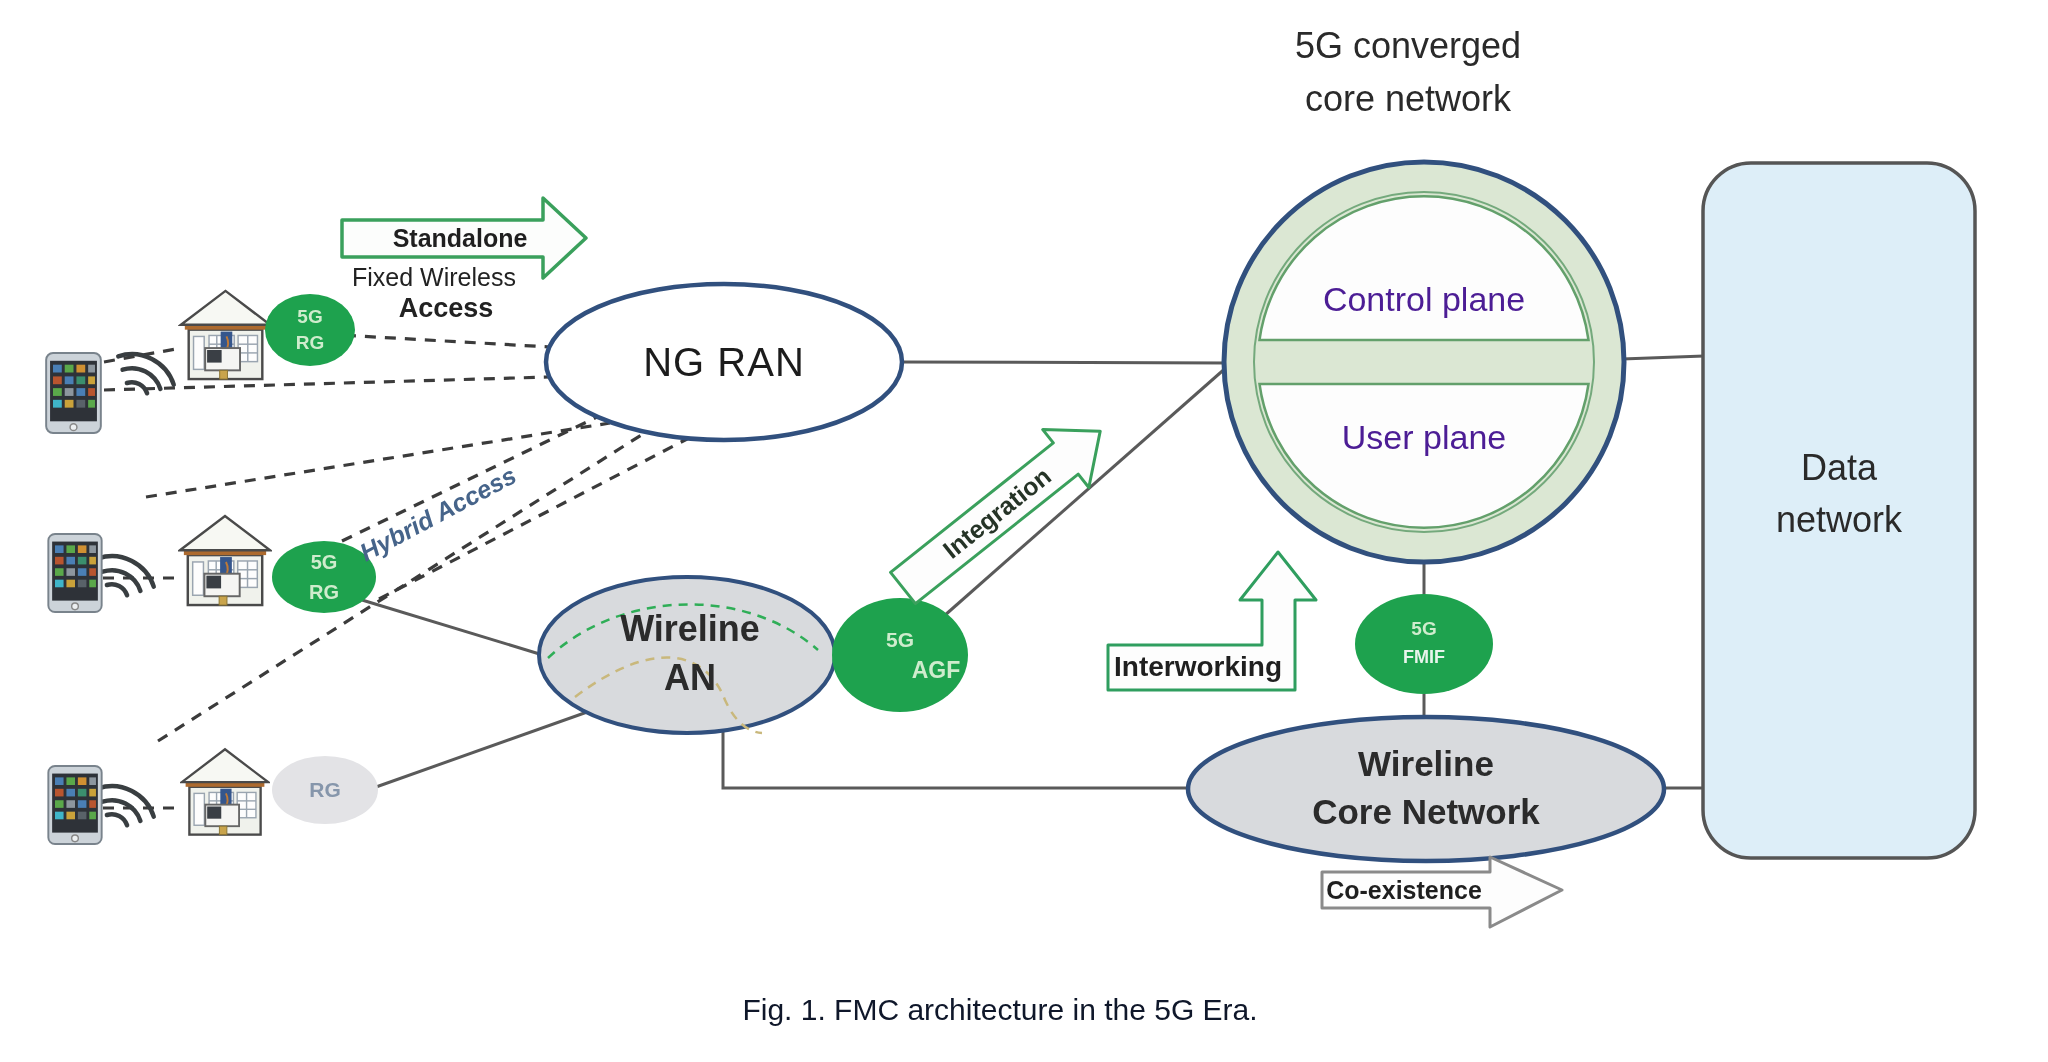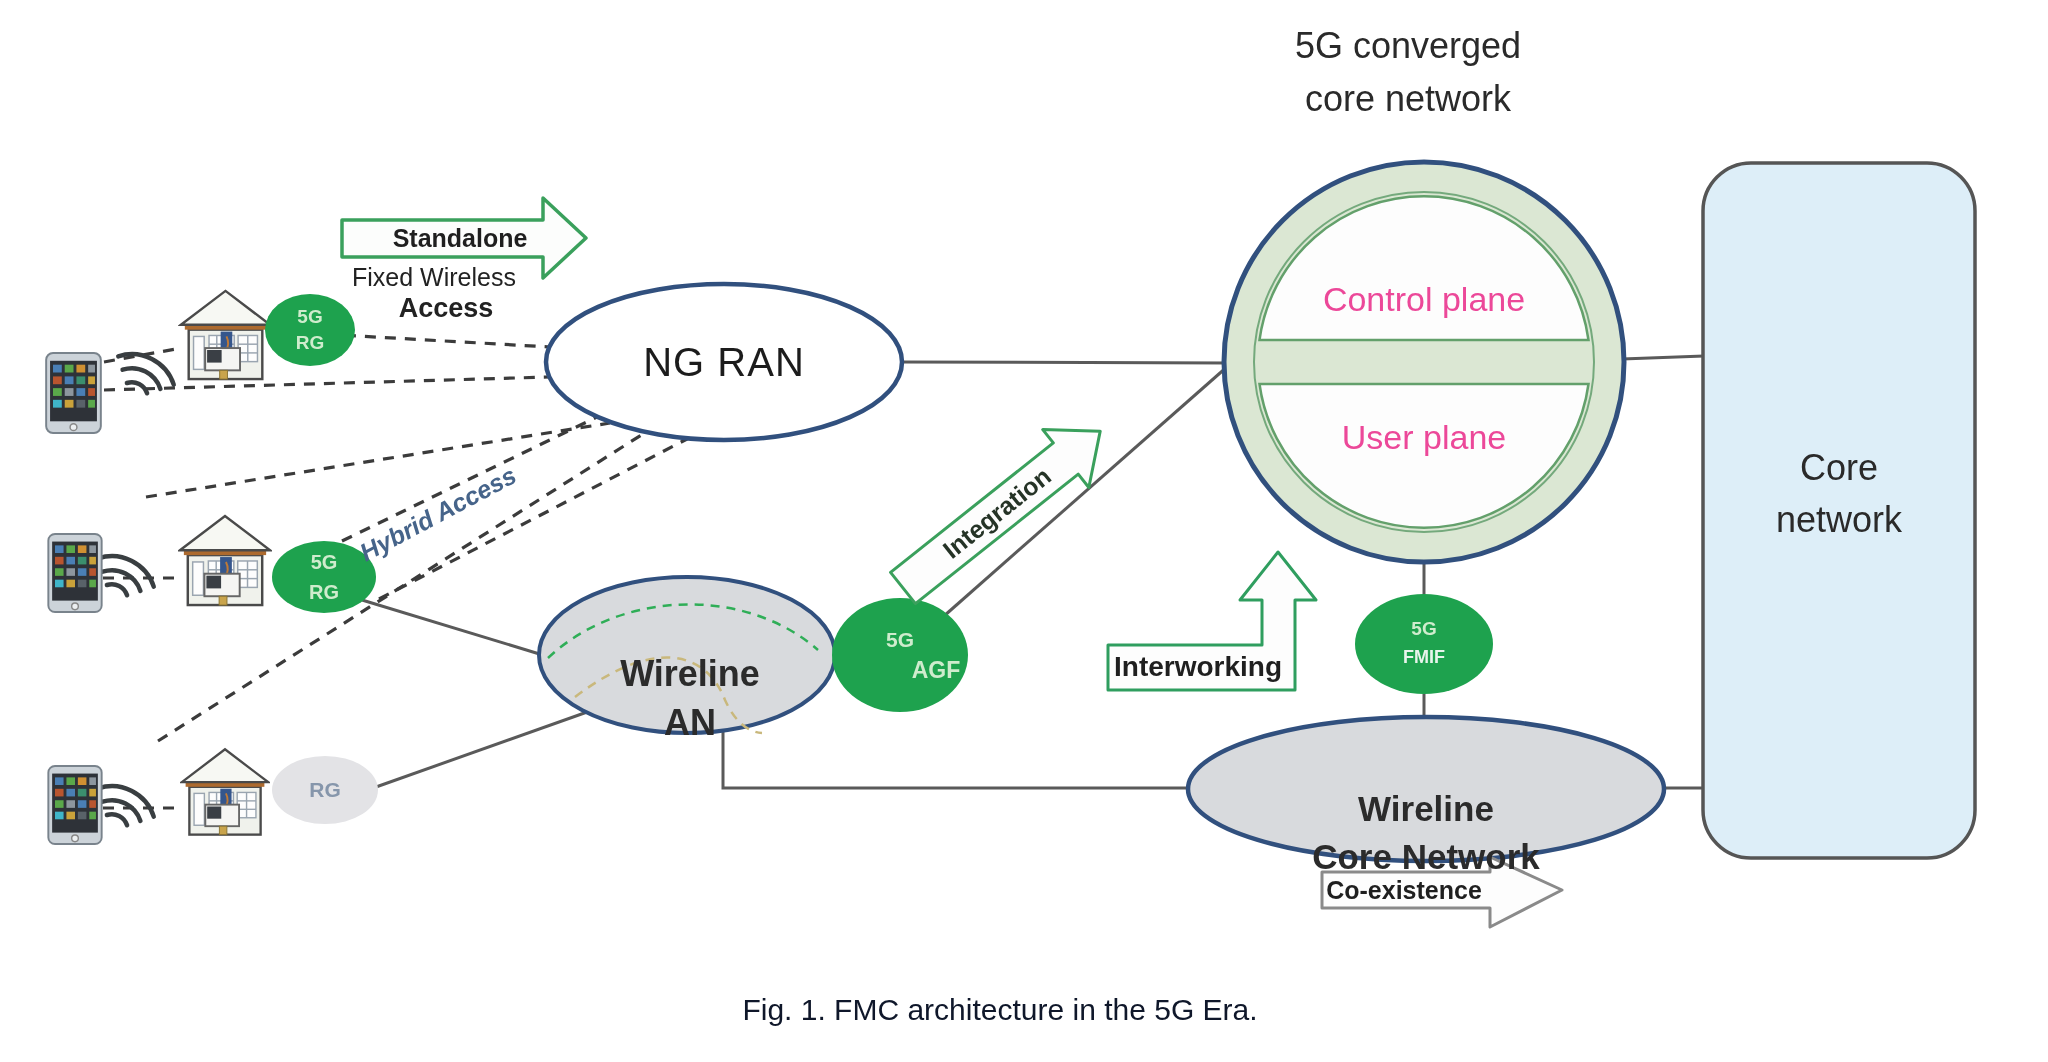--- a/index.html
+++ b/index.html
@@ -1,23 +1,23 @@
 <!DOCTYPE html>
 <html><head>
 <meta charset="utf-8">
 <style>
   html,body{margin:0;padding:0;background:#ffffff;}
   .canvas{position:relative;width:2048px;height:1062px;background:#ffffff;overflow:hidden;
           font-family:"Liberation Sans", sans-serif;}
   .canvas svg{position:absolute;left:0;top:0;}
   .t{position:absolute;transform:translate(-50%,-50%);white-space:nowrap;color:#222;}
   .title{font-size:36px;color:#2a2a2a;text-align:center;}
-  .plane{font-size:34px;color:#ec4899;}
+  .plane{font-size:34px;color:#4c1d95;}
   .node-big{font-size:40px;color:#1c1c1c;}
-  .node-gray{font-size:36px;font-weight:600;color:#2b2b2b;margin-top:45px;}
+  .node-gray{font-size:36px;font-weight:600;color:#2b2b2b;}
   .oval-txt{font-weight:700;color:#cfeccd;}
   .flow{font-weight:700;color:#1f1f1f;}
   .hybrid{font-size:25px;font-weight:700;font-style:italic;color:#46648a;
           transform:translate(-50%,-50%) rotate(-28deg);}
   .integration{font-size:25px;font-weight:700;color:#253326;
           transform:translate(-50%,-50%) rotate(-38.5deg);}
   .caption{font-family:Liberation Sans, sans-serif;font-size:30px;color:#0f172a;}
 </style>
 </head>
 <body>
@@ -205,18 +205,18 @@
 <div class="t flow" style="left:1198px;top:667px;font-size:28px">Interworking</div>
 
 <div class="t oval-txt" style="left:1424px;top:629px;font-size:19px">5G</div>
 <div class="t" style="left:1424px;top:657px;font-size:18px;font-weight:700;color:#e8f5ec">FMIF</div>
 
 <div class="t node-gray" style="left:1426px;top:764px;font-size:35px">Wireline</div>
 <div class="t node-gray" style="left:1426px;top:812px;font-size:35px">Core Network</div>
 
 <div class="t flow" style="left:1404px;top:890px;font-size:25px">Co-existence</div>
 
-<div class="t title" style="left:1839px;top:468px">Core</div>
+<div class="t title" style="left:1839px;top:468px">Data</div>
 <div class="t title" style="left:1839px;top:520px">network</div>
 
 <div class="t caption" style="left:1000px;top:1010px">Fig. 1. FMC architecture in the 5G Era.</div>
 
 </div>
 
 </body></html>

